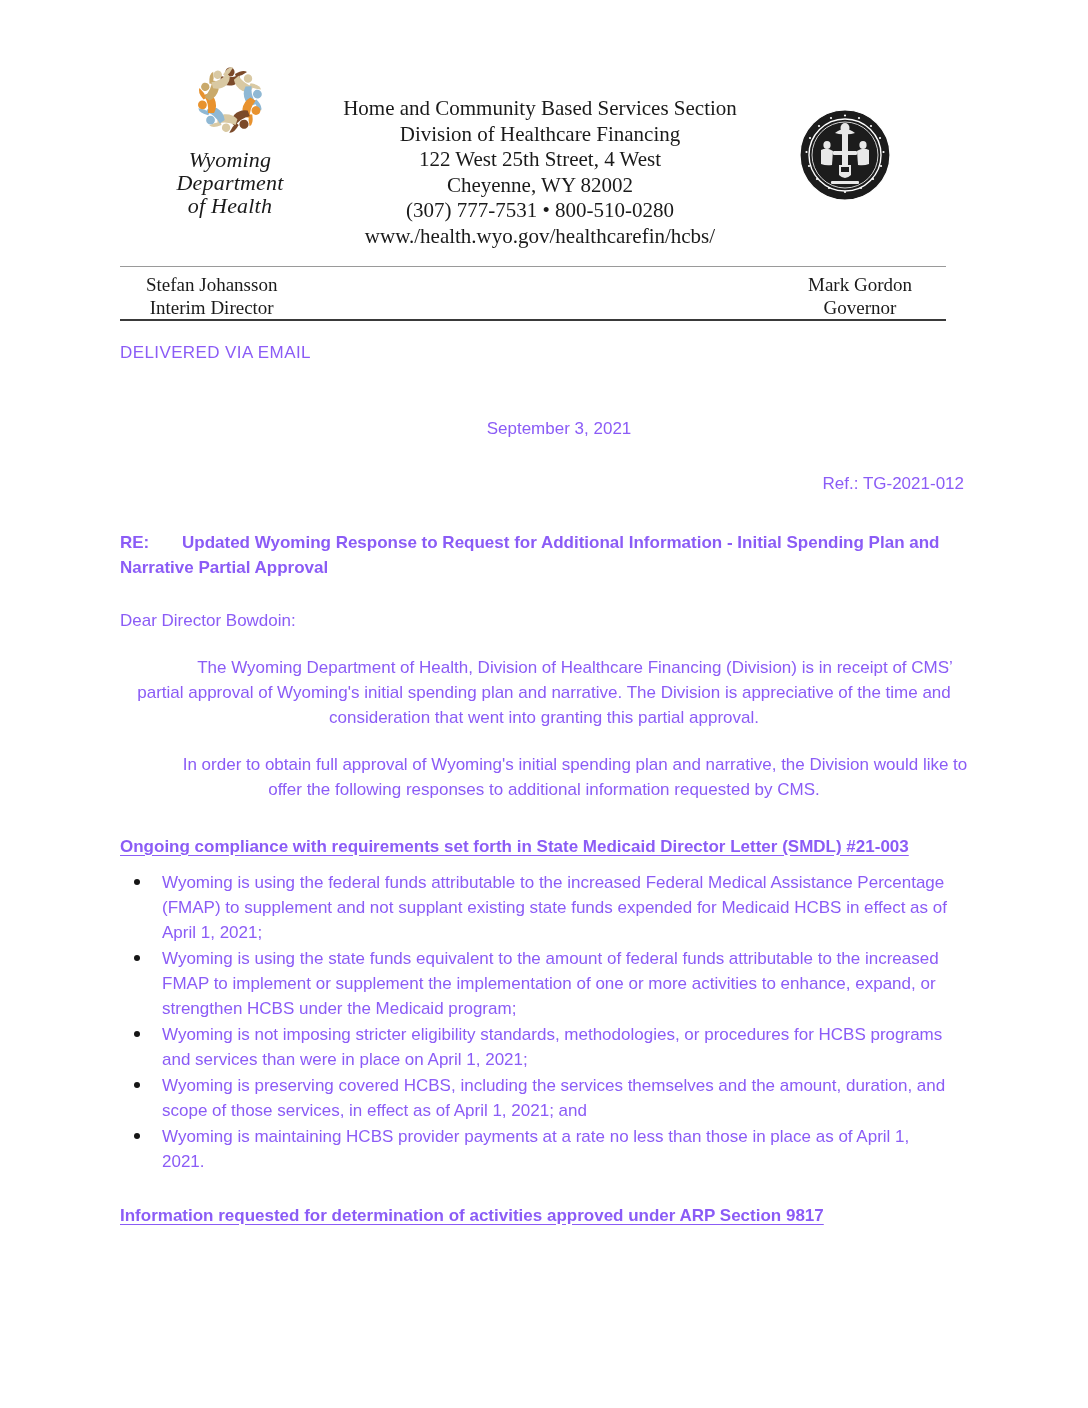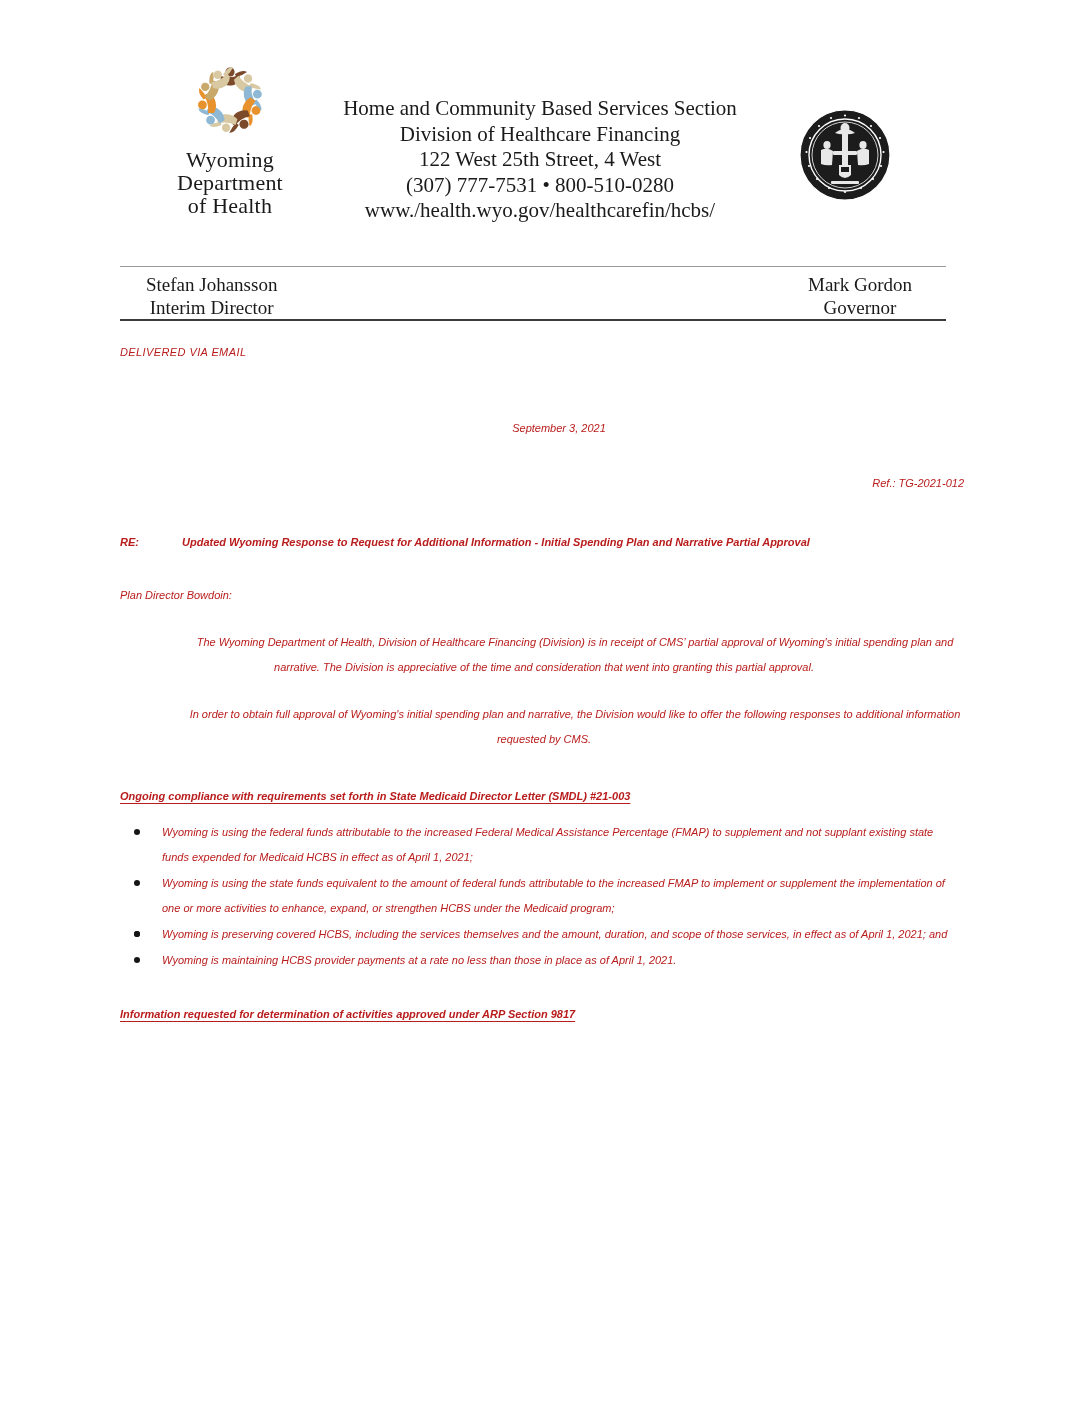--- a/index.html
+++ b/index.html
@@ -44,21 +44,21 @@
   }
 
   .logo-wordmark {
     margin-top: 2px;
     font-family: "Liberation Serif", serif;
     font-size: 22px;
     line-height: 23px;
     color: #1a1a1a;
     letter-spacing: 0.2px;
   }
-  .logo-wordmark div { white-space: nowrap; }
+  .logo-wordmark div { white-space: nowrap; font-style: italic; }
 
   
   .address-block {
     position: absolute;
     left: 300px;
     top: 96px;
     width: 480px;
     text-align: center;
     font-family: "Liberation Serif", serif;
     font-size: 21px;
@@ -108,24 +108,23 @@
   }
   .official-left  { left: 26px; text-align: center; }
   .official-right { right: 34px; text-align: center; }
 
   
   .body-area {
     position: absolute;
     left: 120px;
     top: 340px;
     width: 848px;
-    font-size: 11px;
+    font-size: 17px;
     line-height: 25px;
-    color: #b91c1c;
-    font-style: italic;
+    color: #8b5cf6;
   }
 
   .delivered {
     letter-spacing: 0.4px;
   }
 
   .date-line {
     margin-top: 51px;
     text-align: center;
     padding-left: 30px;
@@ -273,20 +272,21 @@
         <div>Wyoming</div>
         <div>Department</div>
         <div>of Health</div>
       </div>
     </div>
 
     <div class="address-block">
       <div>Home and Community Based Services Section</div>
       <div>Division of Healthcare Financing</div>
       <div>122 West 25th Street, 4 West</div>
+      <div>Cheyenne, WY 82002</div>
       <div>(307) 777-7531 • 800-510-0280</div>
       <div>www./health.wyo.gov/healthcarefin/hcbs/</div>
     </div>
 
     <svg class="seal" viewBox="0 0 96 96">
       <circle cx="48" cy="48" r="45" fill="#1c1c1c"></circle>
       <circle cx="48" cy="48" r="45" fill="none" stroke="#ffffff" stroke-width="1.2"></circle>
       <circle cx="48" cy="48" r="36" fill="#1c1c1c" stroke="#ffffff" stroke-width="1.4"></circle>
       <circle cx="48" cy="48" r="33" fill="#1c1c1c" stroke="#ffffff" stroke-width="0.8"></circle>
 
@@ -352,38 +352,39 @@
 
     <div class="date-line">September 3, 2021</div>
 
     <div class="ref-line">Ref.:  TG-2021-012</div>
 
 
     <div class="re-block">
       <span class="re-label">RE:</span><span>Updated Wyoming Response to Request for Additional Information - Initial Spending Plan and Narrative Partial Approval</span>
     </div>
 
-    <div class="salutation">Plan Director Bowdoin:</div>
+    <div class="salutation">Dear Director Bowdoin:</div>
 
     <div class="para">The Wyoming Department of Health, Division of Healthcare Financing (Division) is in receipt of CMS’ partial approval of Wyoming's initial spending plan and narrative. The Division is appreciative of the time and consideration that went into granting this partial approval.</div>
     <div class="para">In order to obtain full approval of Wyoming's initial spending plan and narrative, the Division would like to offer the following responses to additional information requested by CMS.</div>
 
     <div class="section-heading">Ongoing compliance with requirements set forth in State Medicaid Director Letter (SMDL) #21-003</div>
 
     <ul class="bullets">
       <li>
         <span class="dot"></span>
         <span>Wyoming is using the federal funds attributable to the increased Federal Medical Assistance Percentage (FMAP) to supplement and not supplant existing state funds expended for Medicaid HCBS in effect as of April 1, 2021;</span>
       </li>
       <li>
         <span class="dot"></span>
         <span>Wyoming is using the state funds equivalent to the amount of federal funds attributable to the increased FMAP to implement or supplement the implementation of one or more activities to enhance, expand, or strengthen HCBS under the Medicaid program;</span>
       </li>
       <li>
         <span class="dot"></span>
+        <span>Wyoming is not imposing stricter eligibility standards, methodologies, or procedures for HCBS programs and services than were in place on April 1, 2021;</span>
       </li>
       <li>
         <span class="dot"></span>
         <span>Wyoming is preserving covered HCBS, including the services themselves and the amount, duration, and scope of those services, in effect as of April 1, 2021; and</span>
       </li>
       <li>
         <span class="dot"></span>
         <span>Wyoming is maintaining HCBS provider payments at a rate no less than those in place as of April 1, 2021.</span>
       </li>
     </ul>

